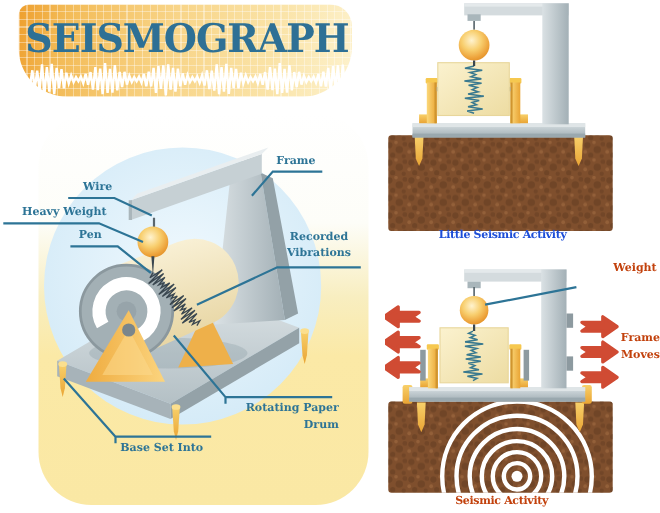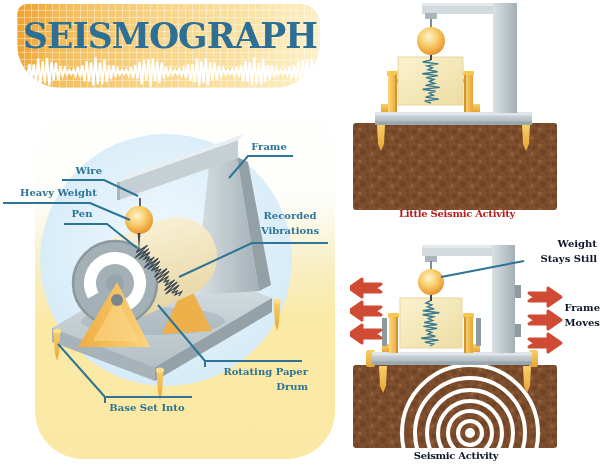--- a/index.html
+++ b/index.html
@@ -13,29 +13,29 @@
       repeating-linear-gradient(0deg,rgba(255,255,255,.38) 0 1px,rgba(255,255,255,0) 1px 7px),
       linear-gradient(100deg,#ee9f2e 0%,#f3bb57 14%,#f8d487 45%,#fae3a7 75%,#fdf2cd 100%); margin-left: 12px;}
   #banner-title{left:0;top:10px;width:100%;text-align:center;font-weight:bold;font-size:36px;
     letter-spacing:-1px;color:#2e7095;transform:scaleX(.96);}
   #banner-wave{left:6px;top:46px;}
   
   #main-panel{left:35px;top:103px;width:300px;height:356px;border-radius:48px;
     background:linear-gradient(180deg,#ffffff 0%,#fdfdf8 28%,#f8eec0 47%,#fbe9a6 62%,#fae8a4 100%);}
   
   .lbl{position:absolute;font-weight:bold;font-size:10px;line-height:15px;color:#2d7496;}
-  .lbl.red{color:#0f172a;}
+  .lbl.red{color:#c2410c;}
   #lbl-wire{left:38px;top:163px;width:64px;text-align:right;}
   #lbl-heavy{left:1px;top:185px;width:89px;text-align:center;margin-left:13px;}
   #lbl-pen{left:58px;top:206px;width:48px;text-align:center;}
   #lbl-frame{left:243px;top:139px;width:52px;text-align:center;}
   #lbl-recorded{left:246px;top:208px;width:88px;text-align:center;}
   #lbl-rotating{left:196px;top:364px;width:112px;text-align:right;}
   #lbl-base{left:96px;top:400px;width:102px;text-align:center;}
-  #lbl-little{left:352px;top:206px;width:210px;text-align:center;letter-spacing:-.3px;color:#b91c1c;}
+  #lbl-little{left:352px;top:206px;width:210px;text-align:center;letter-spacing:-.3px;color:#1d4ed8;}
   #lbl-weight{left:500px;top:236px;width:97px;text-align:right;}
   #lbl-framemoves{left:546px;top:300px;width:54px;text-align:right;}
   #lbl-seismic{left:352px;top:448px;width:208px;text-align:center;letter-spacing:-.3px;}
   svg{display:block;}
   #leader-overlay{left:0;top:0;pointer-events:none;}
 </style>
 </head>
 <body>
 
 <div id="stage">
@@ -259,21 +259,20 @@
     </g>
     <g transform="translate(213,0) scale(-1,1)">
       <use href="#arrowL" x="0" y="47"></use>
         <use href="#arrowL" x="0" y="70"></use>
         <use href="#arrowL" x="0" y="93"></use>
     </g>
   </svg>
 
   <div id="lbl-weight" class="lbl red abs">
     <div>Weight</div>
-    <div>Stays Still</div>
   </div>
   <div id="lbl-framemoves" class="lbl red abs">
     <div>Frame</div>
     <div>Moves</div>
   </div>
   <div id="lbl-seismic" class="lbl red abs">Seismic Activity</div>
 
   <div id="lbl-wire" class="lbl abs">Wire</div>
   <div id="lbl-heavy" class="lbl abs">Heavy Weight</div>
   <div id="lbl-pen" class="lbl abs">Pen</div>

